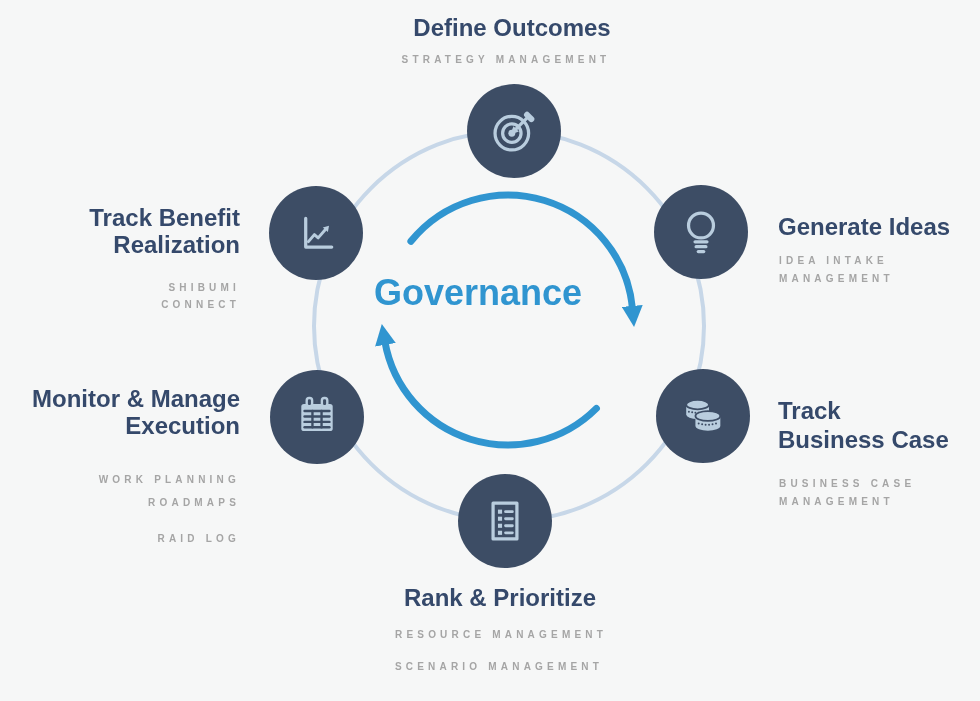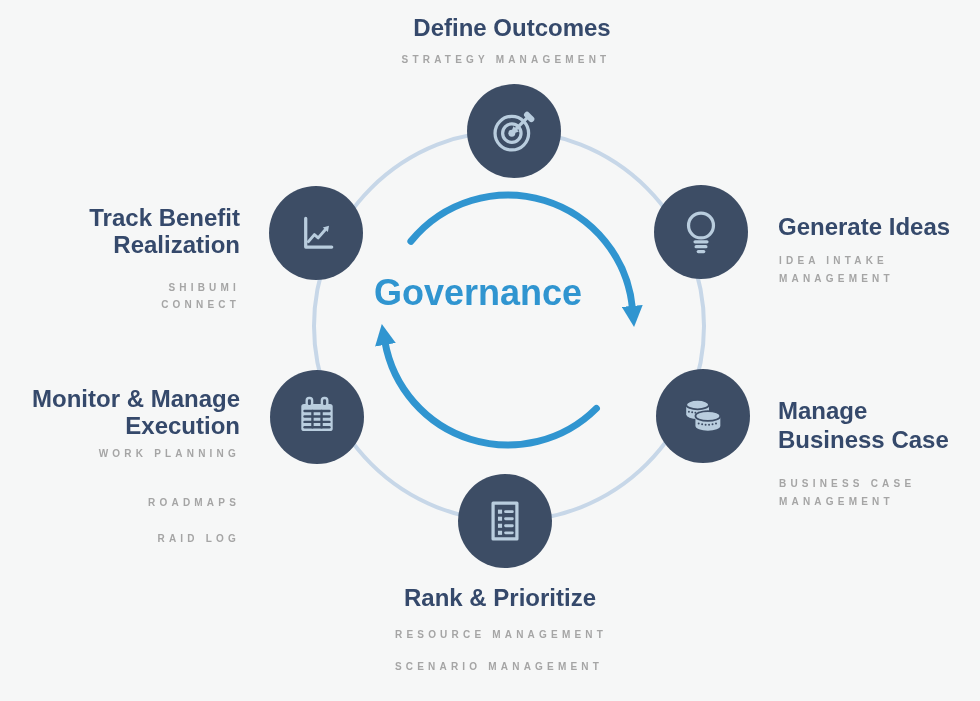--- a/index.html
+++ b/index.html
@@ -111,21 +111,21 @@
         <g class="ic-darkfill">
           <circle cx="20" cy="31" r="0.9"></circle>
             <circle cx="23.2" cy="31.7" r="0.9"></circle>
             <circle cx="26.4" cy="32" r="0.9"></circle>
           <circle cx="29.6" cy="32" r="0.9"></circle>
             <circle cx="32.8" cy="31.7" r="0.9"></circle>
             <circle cx="36" cy="31" r="0.9"></circle>
         </g>
       </svg>
     </div>
-    <div class="h" style="left:778px; top:397px;">Manage</div>
+    <div class="h" style="left:778px; top:397px;">Track</div>
     <div class="h" style="left:778px; top:426px;">Business Case</div>
     <div class="s" style="left:779px; top:476px;">BUSINESS CASE</div>
     <div class="s" style="left:779px; top:494px;">MANAGEMENT</div>
   </div>
 
   <div>
     <div class="node" style="left:458px; top:474px;">
       <svg width="52" height="52" viewBox="0 0 48 48">
         <rect class="ic-stroke" x="13" y="7.5" width="22" height="33"></rect>
         <g class="ic-fill">
@@ -158,21 +158,21 @@
           <line x1="12.5" y1="23.5" x2="35.5" y2="23.5"></line>
           <line x1="12.5" y1="28.5" x2="35.5" y2="28.5"></line>
           <line x1="12.5" y1="33.5" x2="35.5" y2="33.5"></line>
           <line x1="19.8" y1="18.5" x2="19.8" y2="33.5"></line>
           <line x1="28.2" y1="18.5" x2="28.2" y2="33.5"></line>
         </g>
       </svg>
     </div>
     <div class="h" style="right:740px; top:385px;">Monitor &amp; Manage</div>
     <div class="h" style="right:740px; top:412px;margin-left:36px;">Execution</div>
-    <div class="s" style="right:740px; top:446px;">WORK PLANNING</div>
+    <div class="s" style="right:740px; top:472px;">WORK PLANNING</div>
     <div class="s" style="right:740px; top:495px;">ROADMAPS</div>
     <div class="s" style="right:740px; top:531px;">RAID LOG</div>
   </div>
 
   <div>
     <div class="node" style="left:269px; top:186px;">
       <svg width="52" height="52" viewBox="0 0 48 48">
         <path class="ic-stroke" d="M14.5 10.5 V37 H38.5"></path>
         <path class="ic-stroke" style="stroke-width:2.7" d="M17 32 L22.5 25.5 L26 28.5 L32.5 21"></path>
         <polygon class="ic-fill" points="36,17.2 35,23 30.3,19"></polygon>

